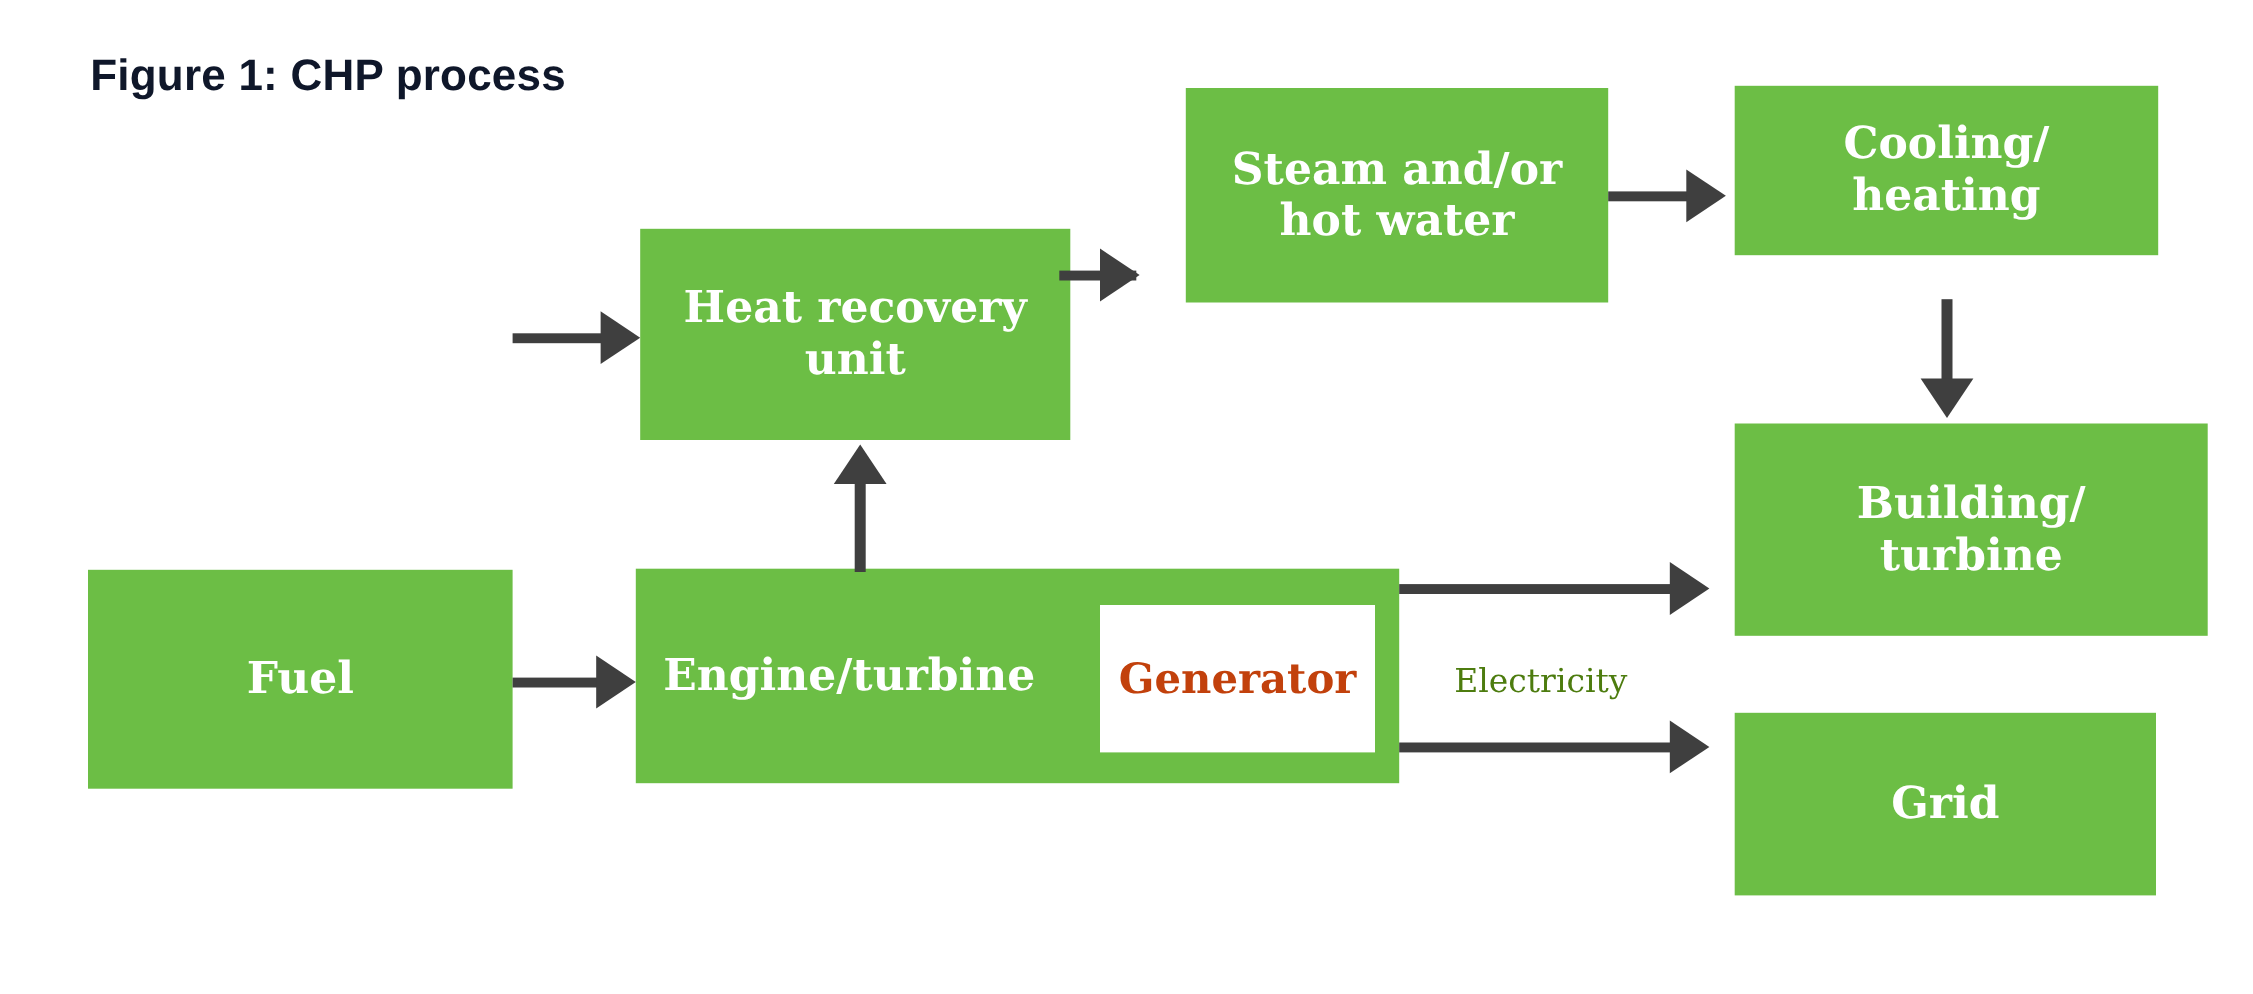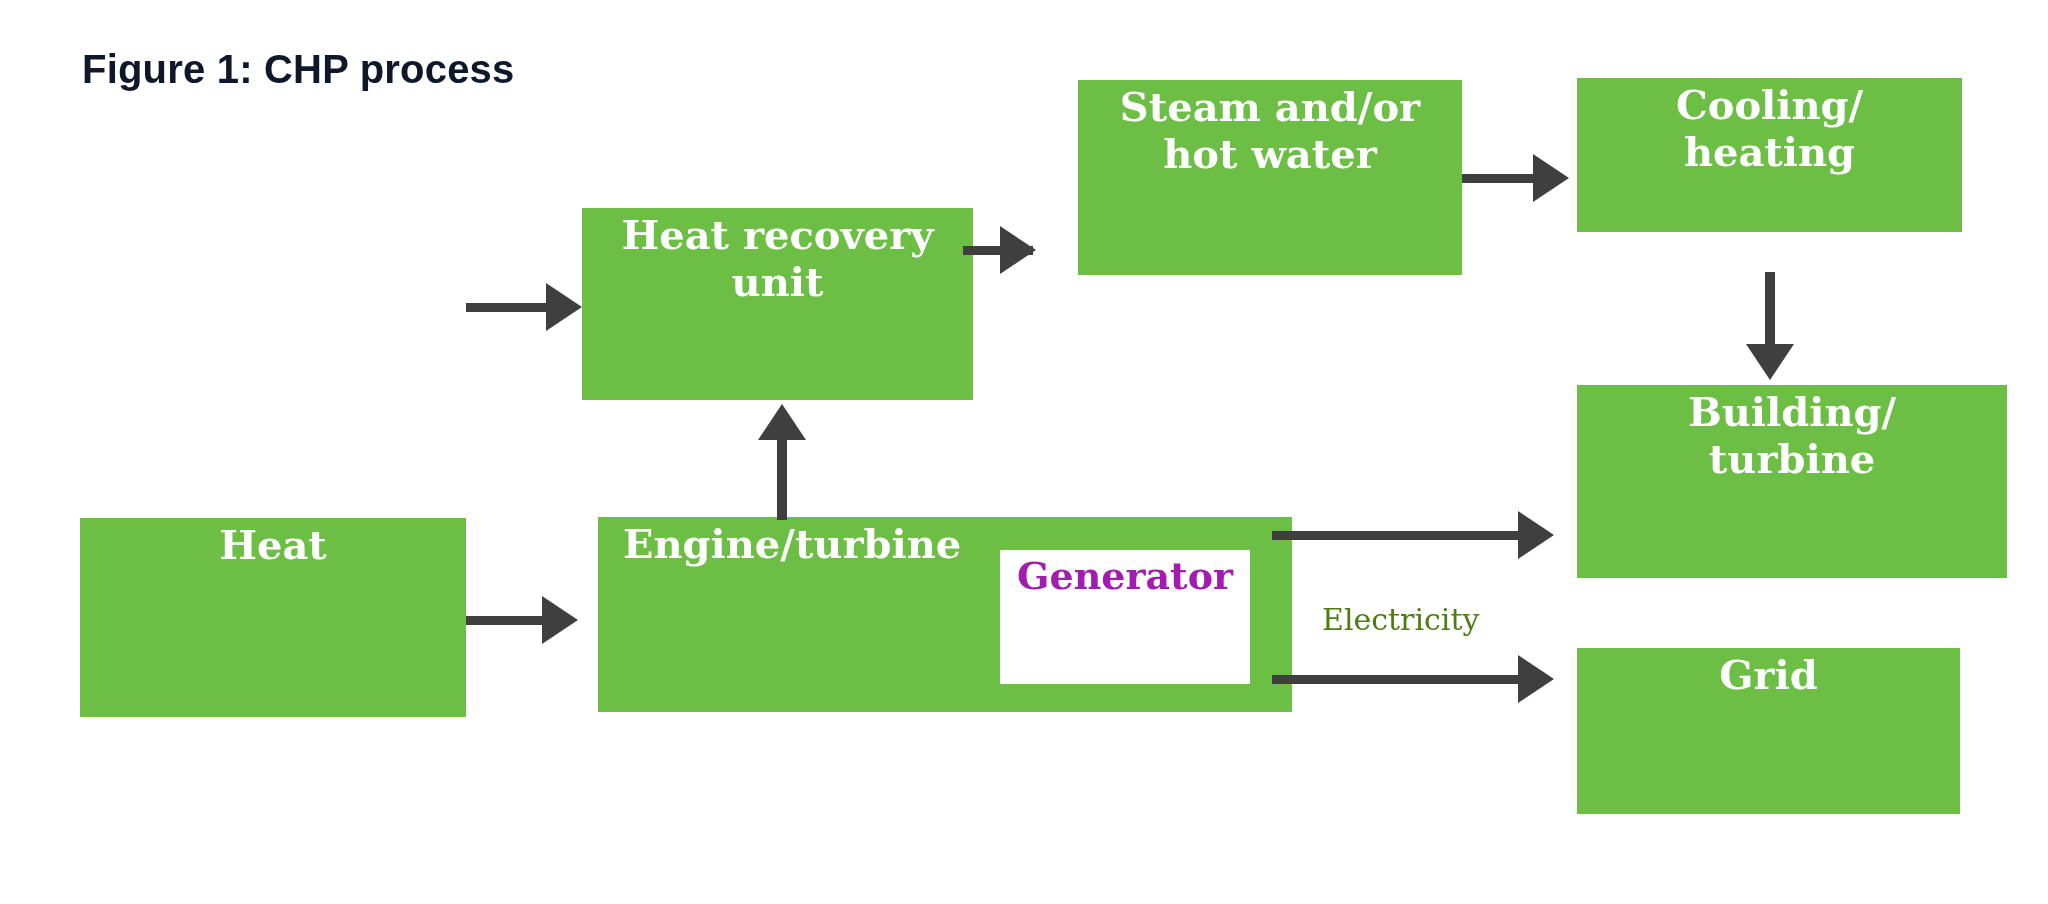--- a/index.html
+++ b/index.html
@@ -25,34 +25,34 @@
     font-weight: bold;
     font-size: 40px;
     letter-spacing: 0.2px;
     color: #0f172a;
     white-space: nowrap;
   }
   .node {
     position: absolute;
     box-sizing: border-box;
     display: flex;
-    align-items: flex-start;
+    align-items: center;
     justify-content: center;
     text-align: center;
     color: #ffffff;
     font-family: "DejaVu Serif", serif;
     font-weight: bold;
     font-size: 40px;
     line-height: 1.17;
     padding: 4px 2px;
   }
   .node.green { background: #6CBE45; }
   .node.white {
     background: #ffffff;
-    color: #a21caf;
+    color: #c2410c;
   }
   .node-label { display: block; }
 
   
   .edge { position: absolute; }
   .edge-line-h {
     position: absolute;
     height: 9px;
     background: #3f3f3f;
   }
@@ -124,24 +124,24 @@
       <span class="node-label">Building/</span>
       <span class="node-label">turbine</span>
     </div>
   </div>
 
   <div class="node green" style="left:1577px; top:648px; width:383px; height:166px;">
     <span class="node-label">Grid</span>
   </div>
 
   <div class="node green" style="left:80px; top:518px; width:386px; height:199px;">
-    <span class="node-label">Heat</span>
+    <span class="node-label">Fuel</span>
   </div>
 
-  <div class="node green" style="left:578px; top:517px; width:694px; height:195px; justify-content:flex-start; padding-left:25px;margin-left:20px;">
+  <div class="node green" style="left:578px; top:517px; width:694px; height:195px; justify-content:flex-start; padding-left:25px;">
     <span class="node-label">Engine/turbine</span>
   </div>
 
   <div class="node white" style="left:1000px; top:550px; width:250px; height:134px; font-size:38px;">
     <span class="node-label">Generator</span>
   </div>
 
   <div class="edge">
     <div class="edge-line-h" style="left:466px; top:303px; width:82px;"></div>
     <div class="arrowhead right" style="left:546px; top:283px;"></div>

